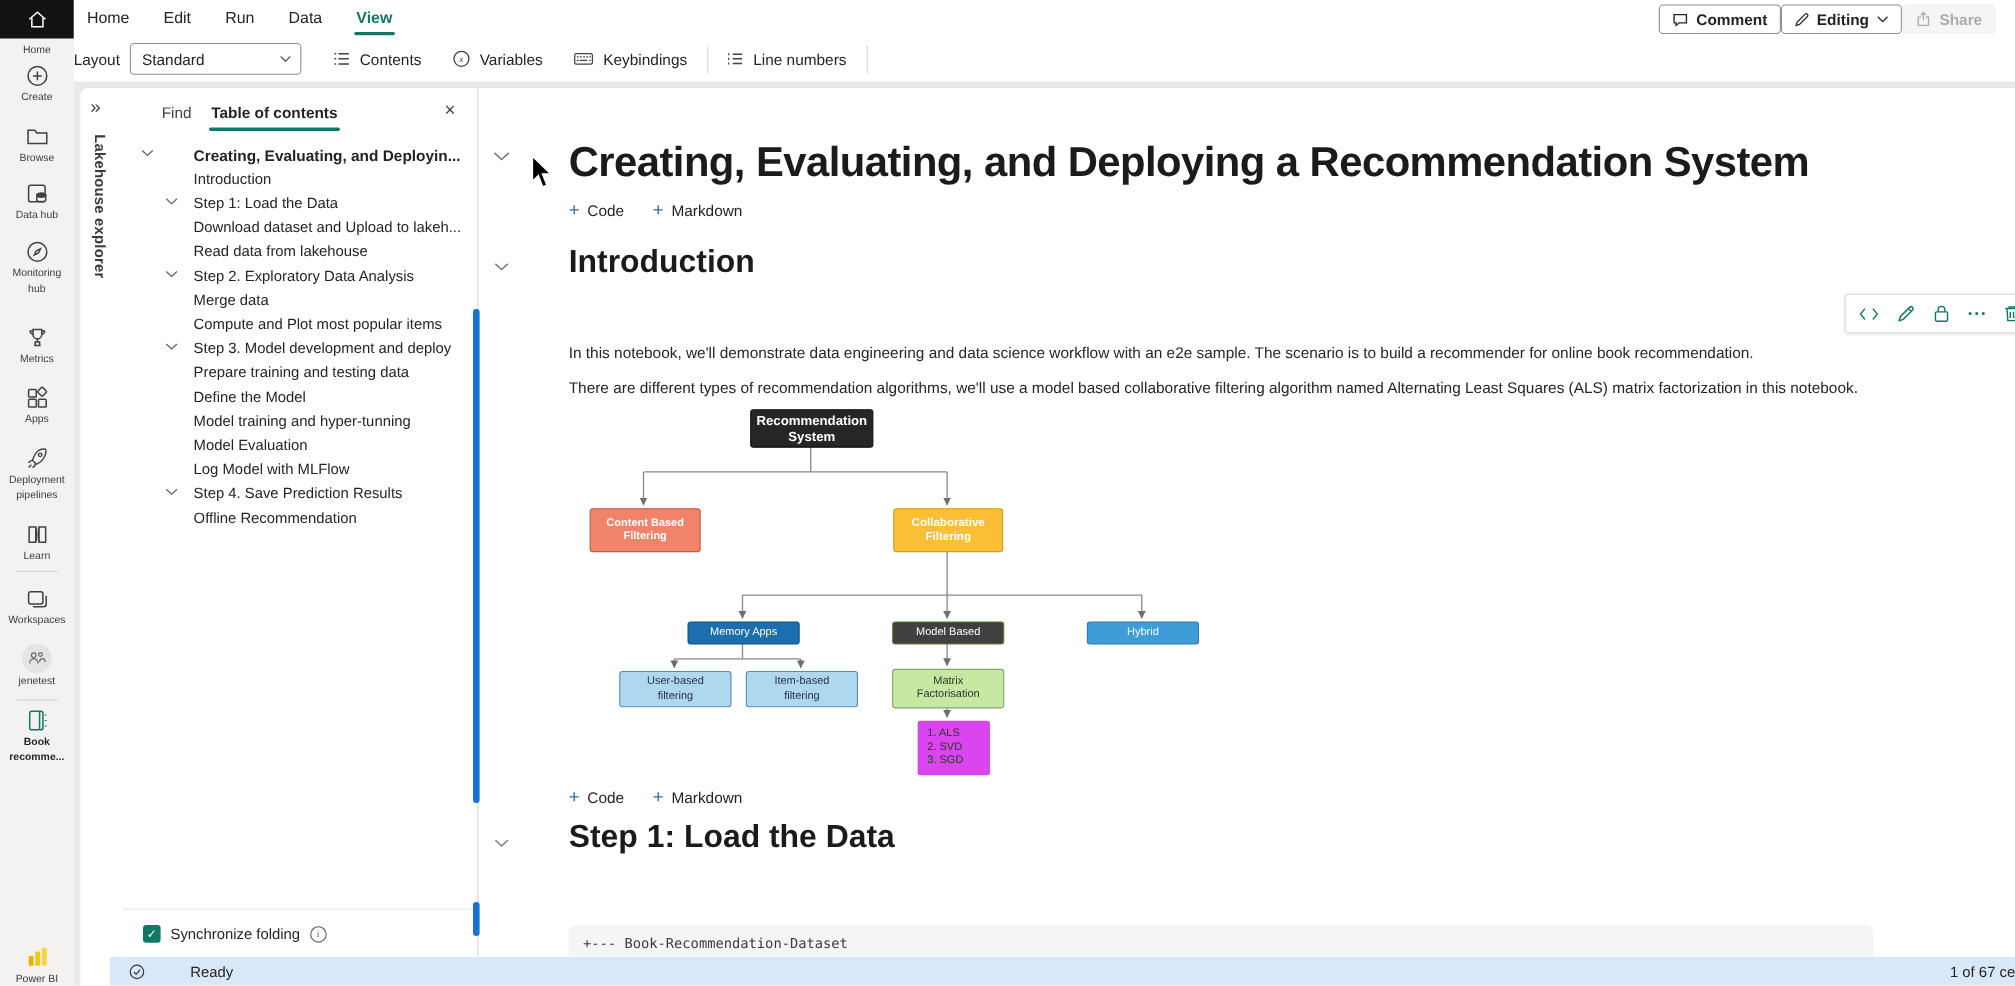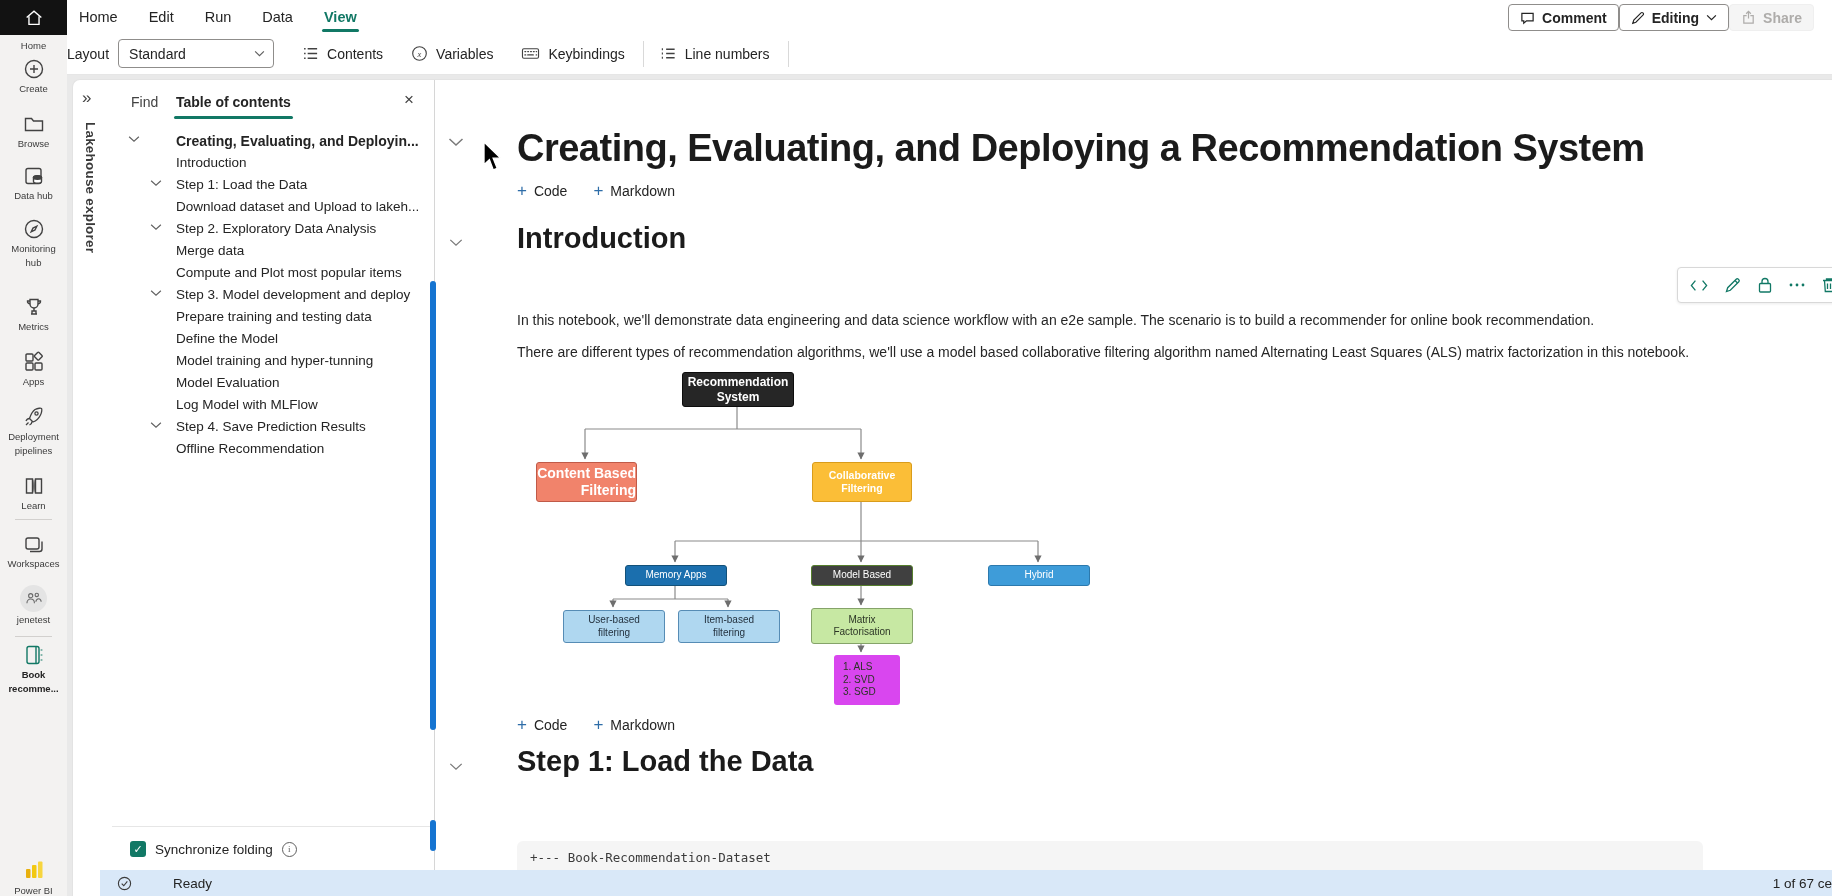--- a/index.html
+++ b/index.html
@@ -39,21 +39,21 @@
 
   
   .card{position:absolute;left:72px;top:79px;right:0;bottom:0;background:#fff;border-top-left-radius:8px;
         border-left:1px solid #e3e3e3;border-top:1px solid #e3e3e3;overflow:hidden;}
   .strip{position:absolute;left:0;top:0;width:39px;bottom:0;border-right:1px solid #e6e6e6;}
   .strip .dbl-chev{position:absolute;left:9px;top:8px;font-size:17px;color:#424242;cursor:pointer;}
   .vlabel{position:absolute;left:10px;top:42px;writing-mode:vertical-rl;font-size:13.5px;font-weight:700;color:#3a3a3a;letter-spacing:.2px;}
 
   
   .tocpanel{position:absolute;left:39px;top:0;width:322px;height:791px;border-right:1px solid #d6d6d6;background:#fff;}
-  .toc-tabs{position:absolute;left:0;top:0;right:0;height:50px;}
+  .toc-tabs{position:absolute;left:16px;top:0;right:0;height:50px;}
   .toc-tab{position:absolute;top:14px;font-size:14px;color:#424242;cursor:pointer;}
   .toc-tab.find{left:19px;}
   .toc-tab.active{left:64px;font-weight:700;color:#242424;}
   .toc-tab.active:after{content:"";position:absolute;left:-2px;right:-2px;bottom:-9px;height:3px;border-radius:2px;background:#117865;}
   .toc-close{position:absolute;right:20px;top:10px;font-size:17px;color:#424242;cursor:pointer;}
   .toc-list{position:absolute;left:0;top:50px;right:0;}
   .toc-row{position:relative;height:22px;line-height:22px;font-size:13.5px;white-space:nowrap;overflow:hidden;cursor:pointer;color:#242424;}
   .toc-row .txt{position:absolute;left:64px;}
   .toc-row.lvl0 .txt{font-weight:700;font-size:14px;}
   .toc-row .chev{position:absolute;top:5px;color:#616161;}
@@ -359,20 +359,23 @@
         <div class="toc-row step">
           <span class="chev">
             <svg width="12" height="8" viewBox="0 0 16 10" fill="none" stroke="#616161" stroke-width="1.5">
               <polyline points="1.5,2 8,8 14.5,2"></polyline>
             </svg>
           </span>
           <span class="txt">Step 1: Load the Data</span>
         </div>
         <div class="toc-row leaf">
           <span class="txt">Download dataset and Upload to lakeh...</span>
+        </div>
+        <div class="toc-row leaf">
+          <span class="txt">Read data from lakehouse</span>
         </div>
         <div class="toc-row step">
           <span class="chev">
             <svg width="12" height="8" viewBox="0 0 16 10" fill="none" stroke="#616161" stroke-width="1.5">
               <polyline points="1.5,2 8,8 14.5,2"></polyline>
             </svg>
           </span>
           <span class="txt">Step 2. Exploratory Data Analysis</span>
         </div>
         <div class="toc-row leaf">
@@ -515,21 +518,21 @@
             <line x1="211" y1="228" x2="211" y2="236" marker-end="url(#arr)"></line>
             <line x1="344" y1="213" x2="344" y2="234" marker-end="url(#arr)"></line>
             <line x1="344" y1="271" x2="344" y2="281" marker-end="url(#arr)"></line>
           </g>
       </svg>
       <div id="node-group">
           <div class="dnode" style="left: 165px; top: 1px; width: 110px; height: 33px; background: rgb(38, 38, 38); border: 1px solid rgb(13, 13, 13); color: rgb(255, 255, 255); font-size: 12px; font-weight: 700;">
             <div>Recommendation</div>
             <div>System</div>
           </div>
-          <div class="dnode" style="left: 19px; top: 91px; width: 99px; height: 38px; background: rgb(241, 131, 107); border: 1px solid rgb(192, 90, 72); color: rgb(255, 255, 255); font-size: 14px; font-weight: 700; align-items: flex-end;">
+          <div class="dnode" style="left: 19px; top: 91px; width: 99px; height: 38px; background: rgb(241, 131, 107); border: 1px solid rgb(192, 90, 72); color: rgb(255, 255, 255); font-size: 10px; font-weight: 700;">
             <div>Content Based</div>
             <div>Filtering</div>
           </div>
           <div class="dnode" style="left: 295px; top: 91px; width: 98px; height: 38px; background: rgb(251, 190, 55); border: 1px solid rgb(217, 156, 27); color: rgb(255, 255, 255); font-size: 10.5px; font-weight: 700;">
             <div>Collaborative</div>
             <div>Filtering</div>
           </div>
           <div class="dnode" style="left: 108px; top: 194px; width: 100px; height: 19px; background: rgb(27, 111, 174); border: 1px solid rgb(19, 81, 121); color: rgb(255, 255, 255); font-size: 10px; font-weight: 400;">
             <div>Memory Apps</div>
           </div>

